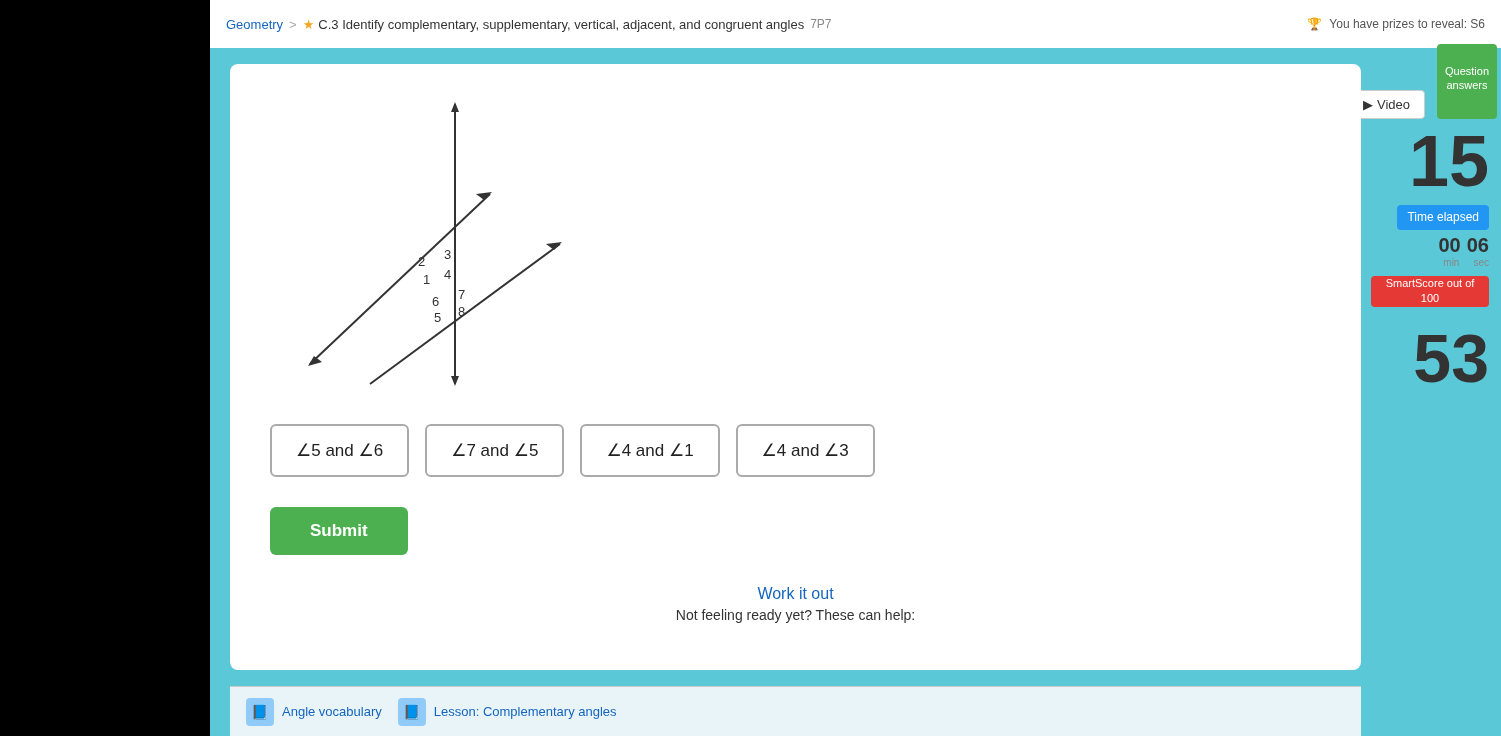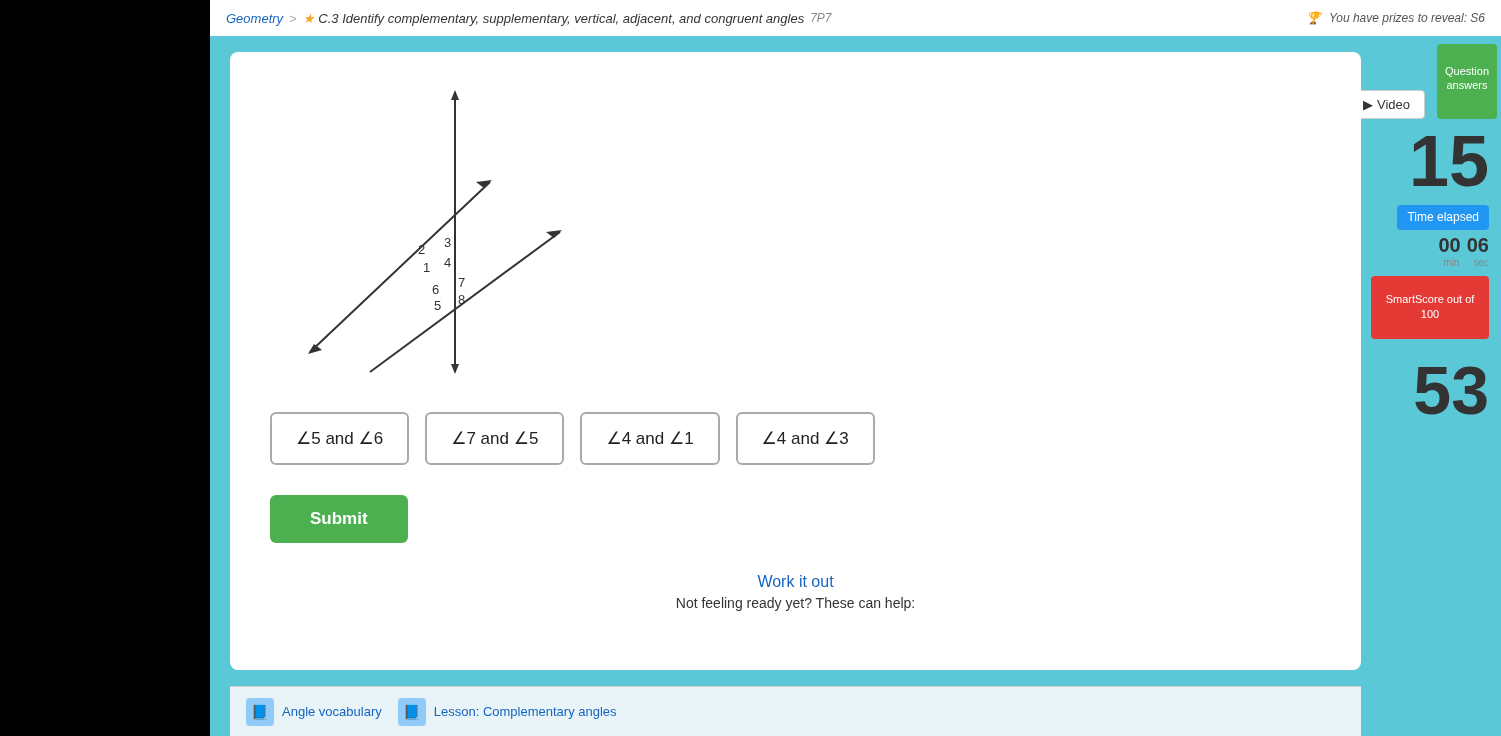--- a/index.html
+++ b/index.html
@@ -22,27 +22,26 @@
       flex: 1;
       background: #5bc8d8;
       display: flex;
       flex-direction: column;
       position: relative;
     }
 
     
     .top-nav {
       background: #fff;
-      height: 36px;
+      height: 48px;
       display: flex;
       align-items: center;
       padding: 8px 16px;
       font-size: 13px;
       color: #555;
-      font-style: italic;
     }
     .top-nav .breadcrumb-sep {
       margin: 0 6px;
       color: #aaa;
     }
     .top-nav .star-icon {
       color: #f5a623;
       margin-right: 4px;
     }
     .top-nav .lesson-id {
@@ -224,21 +223,21 @@
       <span>Time elapsed</span>
     </div>
     <div style="display:flex;gap:6px;align-items:center;margin-top:4px;margin-right:8px;">
       <span style="font-size:20px;font-weight:bold;color:#333;">00</span>
       <span style="font-size:20px;font-weight:bold;color:#333;">06</span>
     </div>
     <div style="display:flex;gap:14px;margin-right:8px;">
       <span style="font-size:10px;color:#888;">min</span>
       <span style="font-size:10px;color:#888;">sec</span>
     </div>
-    <div style="background:#e53935;color:#fff;border-radius:4px;padding:16px 10px;font-size:11px;cursor:pointer;text-align:center;line-height:1.4;margin-top:8px;margin-right:8px;">
+    <div style="background:#e53935;color:#fff;border-radius:4px;padding:0 10px;font-size:11px;cursor:pointer;text-align:center;line-height:1.4;margin-top:8px;margin-right:8px;">
       <span>SmartScore out of 100</span>
     </div>
     <div style="font-size:68px;font-weight:bold;color:#333;line-height:1;margin-top:17px;margin-right:8px;">
       <span>53</span>
     </div>
   </div>
 
   <div class="content-card">
 
 

